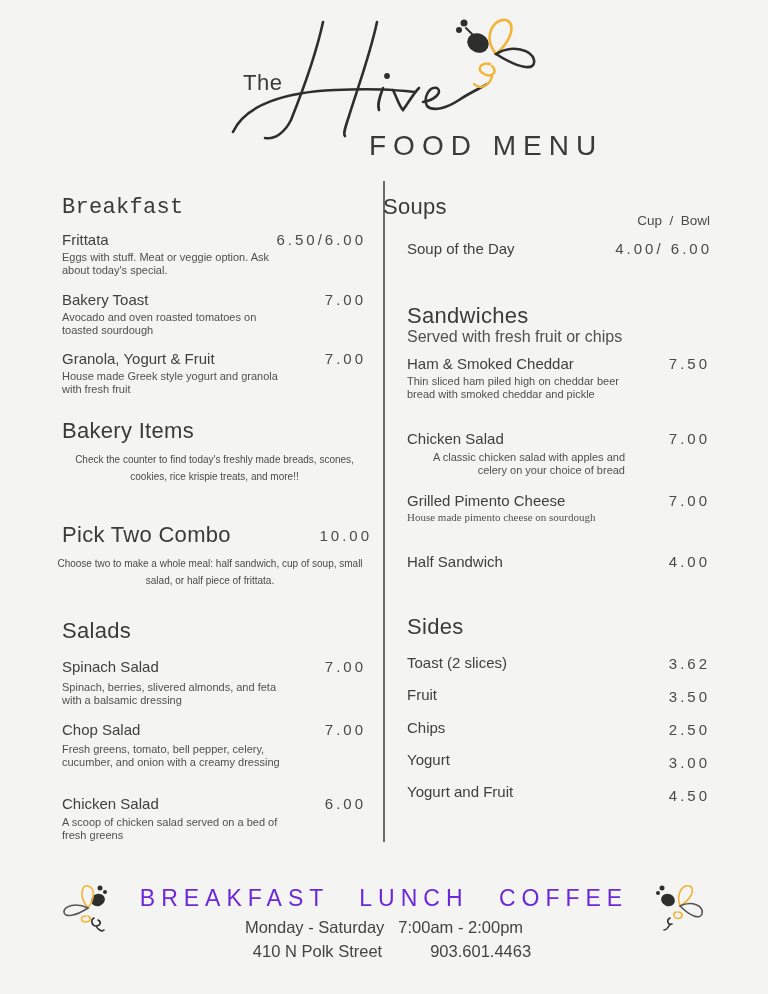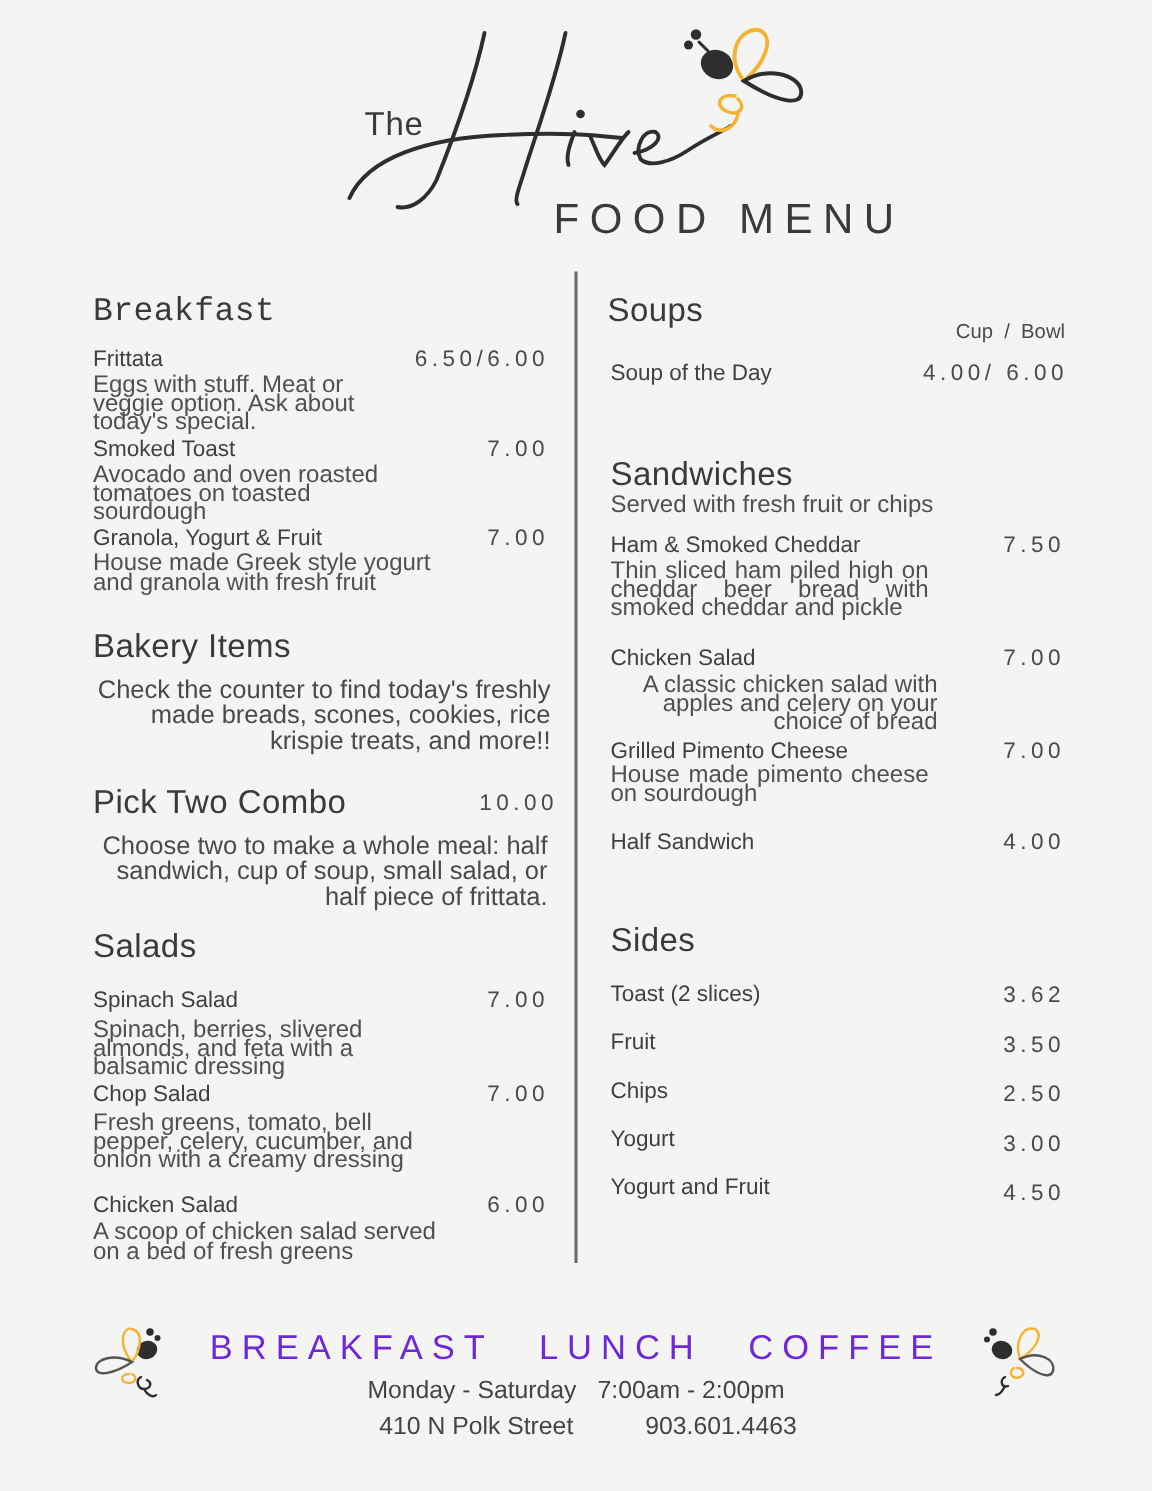--- a/index.html
+++ b/index.html
@@ -18,22 +18,22 @@
     .logo-script { left: 225px; top: 10px; width: 300px; height: 150px; }
     .food-menu { left: 369px; top: 130px; font-size: 28px; letter-spacing: 7px; color: #3a3a3a; font-weight: 300; }
     .bee-top { left: 452px; top: 16px; width: 92px; height: 78px; }
 
     
     .divider { left: 383px; top: 181px; width: 1.5px; height: 661px; background: #6a6a6a; }
 
     .section-title { font-size: 22px; color: #3a3a3a; letter-spacing: 0.3px; }
     .item-name { font-size: 15px; color: #404040; }
     .item-price { font-size: 15px; color: #4a4a4a; letter-spacing: 3px; text-align: right; }
-    .item-desc { font-size: 16px; color: #505050; line-height: 12.5px; }
-    .center-desc { font-size: 17px; color: #4a4a4a; line-height: 17px; text-align: right; }
+    .item-desc { font-size: 11px; color: #505050; line-height: 12.5px; }
+    .center-desc { font-size: 10px; color: #4a4a4a; line-height: 17px; text-align: center; }
     .justify { text-align: justify; }
 
     
     .footer-tag { left: 0; width: 768px; top: 885px; text-align: center; font-size: 23px; letter-spacing: 6px; color: #6d28d9; word-spacing: 18px; }
     .footer-hours { left: 0; width: 768px; top: 918px; text-align: center; font-size: 16.5px; color: #444; }
     .footer-addr { left: 0; width: 768px; top: 942px; text-align: center; font-size: 16.5px; color: #444; padding-left: 16px; }
     .footer-addr span + span { margin-left: 48px; }
     .footer-hours span + span { margin-left: 14px; }
     .bee-left { left: 60px; top: 880px; width: 56px; height: 56px; }
     .bee-right { left: 652px; top: 880px; width: 56px; height: 56px; }
@@ -71,21 +71,21 @@
 </svg>
 
 <div class="abs divider"></div>
 
 <div class="abs section-title" style="left:62px; top:195px;font-family:Liberation Mono, monospace;">Breakfast</div>
 
 <div class="abs item-name" style="left:62px; top:231px;">Frittata</div>
 <div class="abs item-price" style="left:230px; width:136px; top:231px;">6.50/6.00</div>
 <div class="abs item-desc" style="left:62px; width:210px; top:251px;">Eggs with stuff. Meat or veggie option. Ask about today's special.</div>
 
-<div class="abs item-name" style="left:62px; top:291px;">Smoked Toast</div>
+<div class="abs item-name" style="left:62px; top:291px;">Bakery Toast</div>
 <div class="abs item-price" style="left:260px; width:106px; top:291px;">7.00</div>
 <div class="abs item-desc" style="left:62px; width:210px; top:311px;">Avocado and oven roasted tomatoes on toasted sourdough</div>
 
 <div class="abs item-name" style="left:62px; top:350px;">Granola, Yogurt &amp; Fruit</div>
 <div class="abs item-price" style="left:260px; width:106px; top:350px;">7.00</div>
 <div class="abs item-desc" style="left:62px; width:225px; top:370px;">House made Greek style yogurt and granola with fresh fruit</div>
 
 <div class="abs section-title" style="left:62px; top:418px;">Bakery Items</div>
 <div class="abs center-desc" style="left:62px; width:305px; top:451px;">Check the counter to find today's freshly made breads, scones, cookies, rice krispie treats, and more!!</div>
 
@@ -100,39 +100,39 @@
 <div class="abs item-desc" style="left:62px; width:220px; top:681px;">Spinach, berries, slivered almonds, and feta with a balsamic dressing</div>
 
 <div class="abs item-name" style="left:62px; top:721px;">Chop Salad</div>
 <div class="abs item-price" style="left:260px; width:106px; top:721px;">7.00</div>
 <div class="abs item-desc" style="left:62px; width:220px; top:743px;">Fresh greens, tomato, bell pepper, celery, cucumber, and onion with a creamy dressing</div>
 
 <div class="abs item-name" style="left:62px; top:795px;">Chicken Salad</div>
 <div class="abs item-price" style="left:260px; width:106px; top:795px;">6.00</div>
 <div class="abs item-desc" style="left:62px; width:230px; top:816px;">A scoop of chicken salad served on a bed of fresh greens</div>
 
-<div class="abs section-title" style="left:405px; top:194px;text-align:right;">Soups</div>
+<div class="abs section-title" style="left:383px; top:194px;text-align:right;">Soups</div>
 <div class="abs" style="left:600px; width:110px; top:213px; font-size:13.5px; color:#4a4a4a; text-align:right; white-space:pre;">Cup  /  Bowl</div>
 <div class="abs item-name" style="left:407px; top:240px;">Soup of the Day</div>
 <div class="abs item-price" style="left:570px; width:142px; top:240px;">4.00/ 6.00</div>
 
 <div class="abs section-title" style="left:407px; top:303px;">Sandwiches</div>
 <div class="abs item-desc" style="left:407px; top:331px; font-size:16px;">Served with fresh fruit or chips</div>
 
 <div class="abs item-name" style="left:407px; top:355px;">Ham &amp; Smoked Cheddar</div>
 <div class="abs item-price" style="left:600px; width:110px; top:355px;">7.50</div>
 <div class="abs item-desc justify" style="left:407px; width:212px; top:375px;">Thin sliced ham piled high on cheddar beer bread with smoked cheddar and pickle</div>
 
 <div class="abs item-name" style="left:407px; top:430px;">Chicken Salad</div>
 <div class="abs item-price" style="left:600px; width:110px; top:430px;">7.00</div>
 <div class="abs item-desc" style="left:407px; width:218px; top:451px;text-align:right;">A classic chicken salad with apples and celery on your choice of bread</div>
 
 <div class="abs item-name" style="left:407px; top:492px;">Grilled Pimento Cheese</div>
 <div class="abs item-price" style="left:600px; width:110px; top:492px;">7.00</div>
-<div class="abs item-desc justify" style="left:407px; width:212px; top:511px;">House made pimento cheese on sourdough</div>
+<div class="abs item-desc justify" style="left:407px; width:212px; top:511px;font-family:Liberation Serif, serif;">House made pimento cheese on sourdough</div>
 
 <div class="abs item-name" style="left:407px; top:553px;">Half Sandwich</div>
 <div class="abs item-price" style="left:600px; width:110px; top:553px;">4.00</div>
 
 <div class="abs section-title" style="left:407px; top:614px;">Sides</div>
 
 <div class="abs item-name" style="left:407px; top:654px;">Toast (2 slices)</div>
 <div class="abs item-price" style="left:600px; width:110px; top:655px;">3.62</div>
 
 <div class="abs item-name" style="left:407px; top:686px;">Fruit</div>

